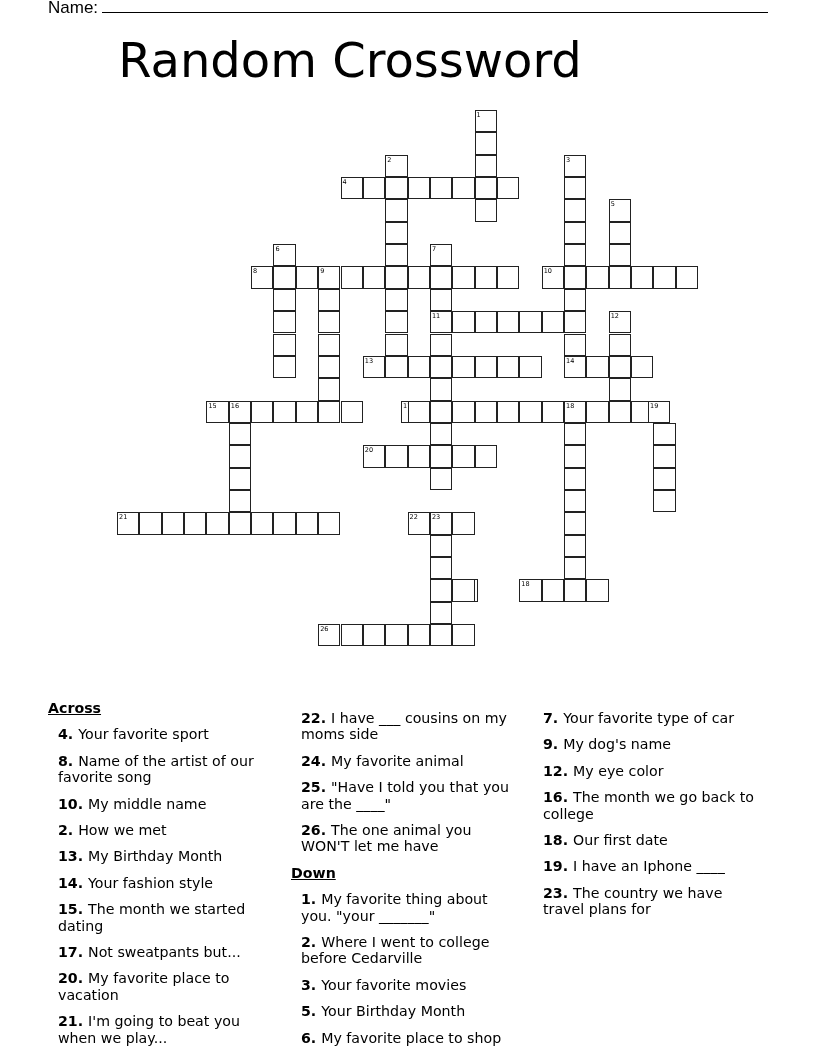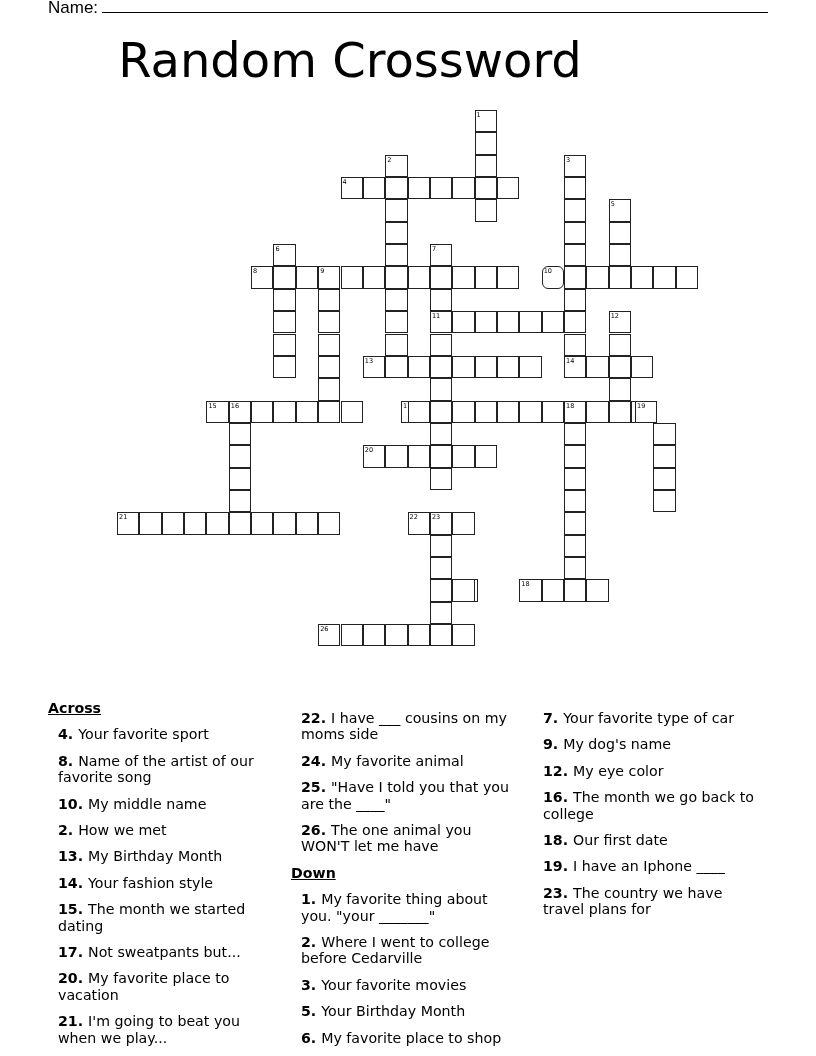--- a/index.html
+++ b/index.html
@@ -107,21 +107,21 @@
     <div class="cell" style="left: 407.55px; top: 266.45px;"></div>
     <div class="cell" style="left: 452.25px; top: 266.45px;"></div>
     <div class="cell" style="left: 474.6px; top: 266.45px;"></div>
     <div class="cell" style="left: 496.95px; top: 266.45px;"></div>
     <div class="cell" style="left: 318.15px; top: 288.8px;"></div>
     <div class="cell" style="left: 318.15px; top: 311.15px;"></div>
     <div class="cell" style="left: 318.15px; top: 333.5px;"></div>
     <div class="cell" style="left: 318.15px; top: 355.85px;"></div>
     <div class="cell" style="left: 318.15px; top: 378.2px;"></div>
     <div class="cell" style="left: 318.15px; top: 400.55px;"></div>
-    <div class="cell" style="left: 541.65px; top: 266.45px; border-radius: 6px;">
+    <div class="cell" style="left: 541.65px; top: 266.45px;">
       <span class="num">10</span>
     </div>
     <div class="cell" style="left: 586.35px; top: 266.45px;"></div>
     <div class="cell" style="left: 631.05px; top: 266.45px;"></div>
     <div class="cell" style="left: 653.4px; top: 266.45px;"></div>
     <div class="cell" style="left: 675.75px; top: 266.45px;"></div>
     <div class="cell" style="left: 452.25px; top: 311.15px;"></div>
     <div class="cell" style="left: 474.6px; top: 311.15px;"></div>
     <div class="cell" style="left: 496.95px; top: 311.15px;"></div>
     <div class="cell" style="left: 519.3px; top: 311.15px;"></div>
@@ -167,21 +167,21 @@
     <div class="cell" style="left: 452.25px; top: 400.55px;"></div>
     <div class="cell" style="left: 474.6px; top: 400.55px;"></div>
     <div class="cell" style="left: 496.95px; top: 400.55px;"></div>
     <div class="cell" style="left: 519.3px; top: 400.55px;"></div>
     <div class="cell" style="left: 541.65px; top: 400.55px;"></div>
     <div class="cell" style="left: 564px; top: 400.55px;">
       <span class="num">18</span>
     </div>
     <div class="cell" style="left: 586.35px; top: 400.55px;"></div>
     <div class="cell" style="left: 631.05px; top: 400.55px;"></div>
-    <div class="cell" style="left: 635px; top: 400.55px;">
+    <div class="cell" style="left: 648px; top: 400.55px;">
       <span class="num">19</span>
     </div>
     <div class="cell" style="left: 564px; top: 422.9px;"></div>
     <div class="cell" style="left: 564px; top: 445.25px;"></div>
     <div class="cell" style="left: 564px; top: 467.6px;"></div>
     <div class="cell" style="left: 564px; top: 489.95px;"></div>
     <div class="cell" style="left: 564px; top: 512.3px;"></div>
     <div class="cell" style="left: 564px; top: 534.65px;"></div>
     <div class="cell" style="left: 564px; top: 557px;"></div>
     <div class="cell" style="left: 653.4px; top: 422.9px;"></div>

